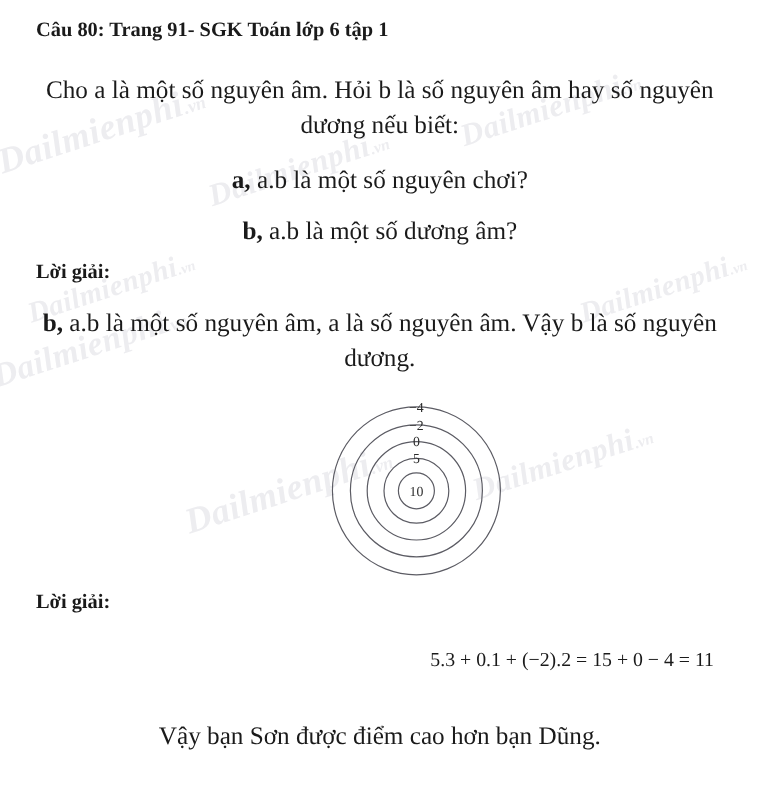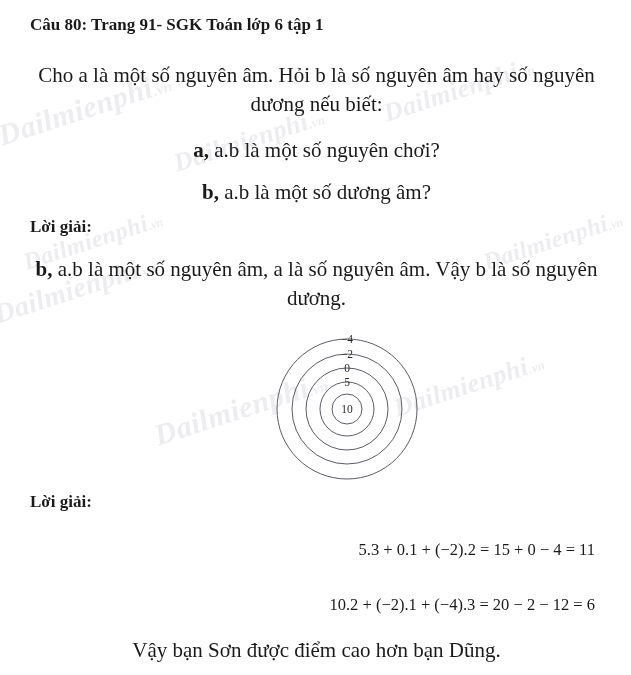--- a/index.html
+++ b/index.html
@@ -200,19 +200,18 @@
 
   <div class="spacer-sm"></div>
 
   <p class="equation">5.3 + 0.1 + (−2).2 = 15 + 0 − 4 = 11</p>
 
   <div class="spacer-sm"></div>
 
 
   <div class="spacer-sm"></div>
 
-  <p class="equation">10.2 + (−2).1 + (−4).3 = 20 − 2 − 12 = 6</p>
 
   <div class="spacer-sm"></div>
 
   <p class="para">Vậy bạn Sơn được điểm cao hơn bạn Dũng.</p>
 
 </div>
 
 </body></html>

